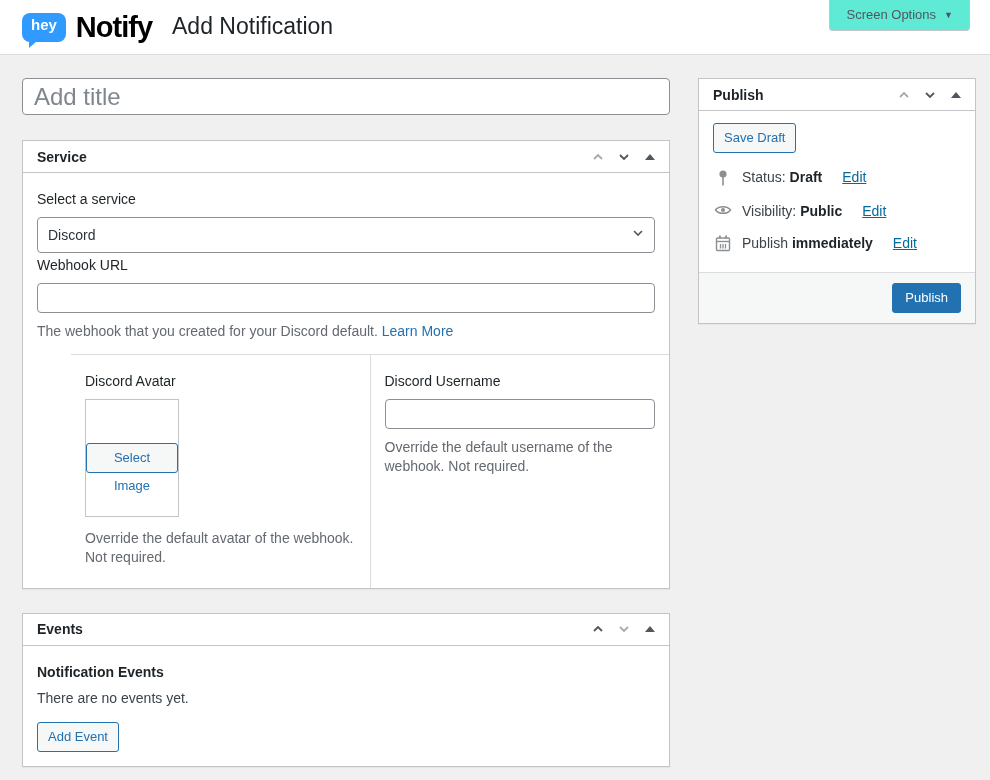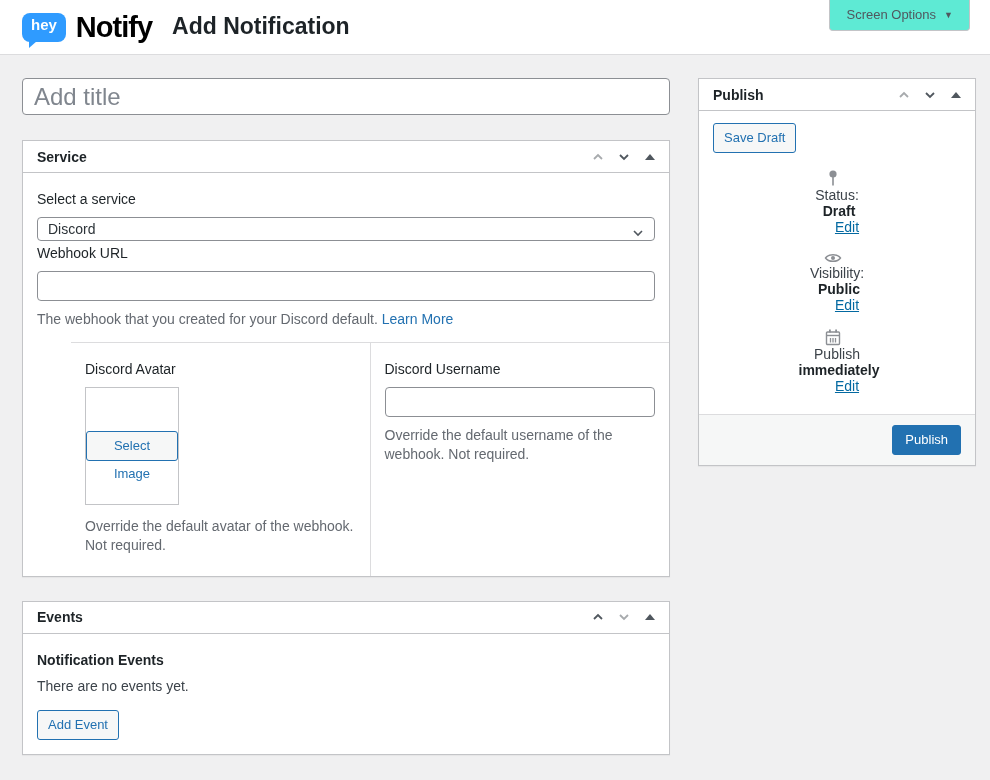--- a/index.html
+++ b/index.html
@@ -43,21 +43,21 @@
   .logo-name {
     font-size: 29px;
     font-weight: 800;
     color: #000;
     letter-spacing: -1px;
     line-height: 1;
   }
   .page-title {
     margin-left: 20px;
     font-size: 23px;
-    font-weight: 700;
+    font-weight: 400;
     color: #1d2327;
     line-height: 1.3;
   }
   .screen-options-tab {
     position: absolute;
     top: 0;
     right: 20px;
     background: #5eead4;
     border: 1px solid #c3c4c7;
     border-top: none;
@@ -140,21 +140,21 @@
   .srv-main { padding: 14px 14px 12px; }
   .field-label {
     display: block;
     font-size: 14px;
     font-weight: 400;
     color: #1d2327;
     margin: 4px 0 10px;
   }
   .select-control {
     position: relative;
-    height: 24px;
+    height: 36px;
     border: 1px solid #8c8f94;
     border-radius: 4px;
     background: #fff;
     display: flex;
     align-items: center;
     padding: 0 30px 0 10px;
     font-size: 14px;
     color: #2c3338;
     cursor: pointer;
   }
@@ -233,25 +233,24 @@
     font-size: 14px; font-weight: 700; color: #1d2327;
     margin: 4px 0 10px;
   }
   .events-empty { font-size: 14px; color: #3c434a; margin-bottom: 16px; }
 
   
   .publish-body { padding: 12px 14px 4px; }
   .save-draft-row { margin-bottom: 16px; }
   .misc-row {
     display: flex;
-    align-items: center;
+    align-items: flex-start;
     margin-bottom: 16px;
     font-size: 14px;
     color: #3c434a;
-    flex-direction: column;
   }
   .misc-row .row-icon {
     width: 20px;
     margin-right: 9px;
     color: #8c8f94;
     display: flex;
     align-items: center;
     justify-content: center;
   }
   .misc-row b { color: #1d2327; font-weight: 700; margin-left: 4px; }

